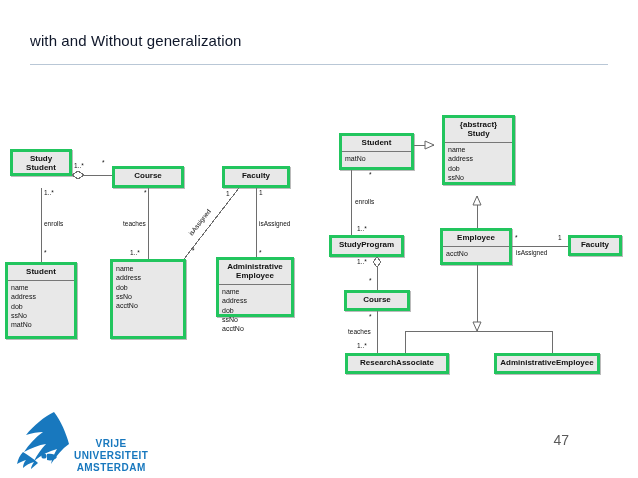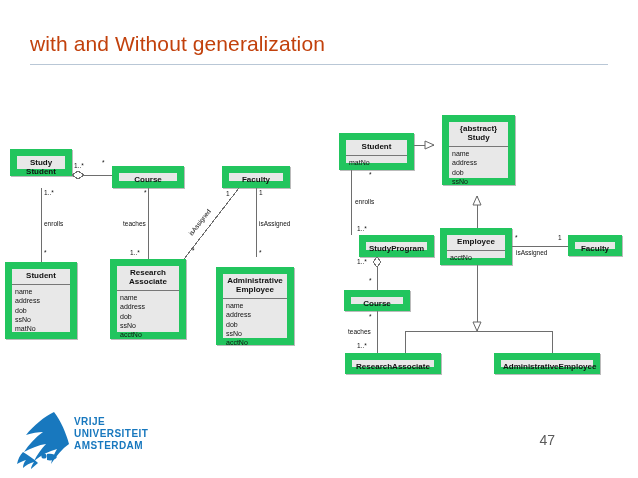--- a/index.html
+++ b/index.html
@@ -7,36 +7,36 @@
   body{
     width:638px;height:478px;
     background:#ffffff;
     font-family:"Liberation Sans", sans-serif;
     overflow:hidden;
     position:relative;
   }
   
   #slide-title{
     position:absolute;left:30px;top:32px;
-    font-size:21px;font-weight:400;color:#c2410c;
+    font-size:15px;font-weight:400;color:#0f172a;
     letter-spacing:.1px;white-space:nowrap;
   }
   #title-rule{
     position:absolute;left:30px;top:64px;width:578px;height:1px;
     background:#b9c7d6;
   }
   
   .canvas{position:absolute;left:0;top:0;width:638px;height:478px;}
   .canvas svg{position:absolute;left:0;top:0;}
 
   
   .uml{
     position:absolute;
     background:#e8e8e8;
-    border:7px solid #22c55e;
+    border:3px solid #22c55e;
     box-sizing:border-box;
     box-shadow:1px 1px 0 rgba(120,120,120,.5);
   }
   .uml .hdr{
     text-align:center;
     font-size:8px;font-weight:bold;color:#111;
     padding:3px 2px 3px 2px;
     line-height:1.12;
     box-sizing:border-box;
   }
@@ -55,28 +55,28 @@
     position:absolute;
     font-size:6.5px;color:#111;
     white-space:nowrap;
     line-height:1;
   }
   .lbl.mult{font-size:6.5px;}
   .lbl.rot{transform-origin:0 0;}
 
   
   #page-number{
-    position:absolute;right:83px;top:432px;
+    position:absolute;right:69px;top:432px;
     font-size:14px;color:#5a5a5a;
   }
   #vu-logo{position:absolute;left:14px;top:408px;width:190px;height:62px;}
   #vu-wordmark{
-    position:absolute;left:74px;top:416px;
+    position:absolute;left:74px;top:438px;
     font-size:10px;font-weight:bold;color:#1878be;
-    line-height:1.22;letter-spacing:.45px;
+    line-height:1.22;letter-spacing:.45px;text-align:center;
   }
 </style>
 </head>
 <body>
 
 <div id="slide-title">with and Without generalization</div>
 <div id="title-rule"></div>
 
 <div class="canvas">
 <svg width="638" height="478">
@@ -140,34 +140,30 @@
   <div class="attrs">
     <div>name</div>
     <div>address</div>
     <div>dob</div>
     <div>ssNo</div>
     <div>matNo</div>
   </div>
 </div>
 
 <div class="uml compartmented" style="left:110px;top:259px;width:76px;height:80px;">
-  <div class="hdr">
-    <span>Research</span><br>
-    <span>Associate</span>
-  </div>
   <div class="attrs">
     <div>name</div>
     <div>address</div>
     <div>dob</div>
     <div>ssNo</div>
     <div>acctNo</div>
   </div>
 </div>
 
-<div class="uml compartmented" style="left:216px;top:267px;width:78px;height:78px;">
+<div class="uml compartmented" style="left:216px;top:257px;width:78px;height:60px;">
   <div class="hdr">
     <span>Administrative</span><br>
     <span>Employee</span>
   </div>
   <div class="attrs">
     <div>name</div>
     <div>address</div>
     <div>dob</div>
     <div>ssNo</div>
     <div>acctNo</div>
@@ -212,33 +208,33 @@
   </div>
 </div>
 
 <div class="uml compartmented" style="left:440px;top:228px;width:72px;height:37px;">
   <div class="hdr">Employee</div>
   <div class="attrs">
     <div>acctNo</div>
   </div>
 </div>
 
-<div class="uml" style="left:359px;top:235px;width:75px;height:22px;">
+<div class="uml" style="left:329px;top:235px;width:75px;height:22px;">
   <div class="hdr">StudyProgram</div>
 </div>
 
 <div class="uml" style="left:344px;top:290px;width:66px;height:21px;">
   <div class="hdr">Course</div>
 </div>
 
 <div class="uml" style="left:568px;top:235px;width:54px;height:21px;">
   <div class="hdr">Faculty</div>
 </div>
 
-<div class="uml" style="left:345px;top:353px;width:96px;height:21px;">
+<div class="uml" style="left:345px;top:353px;width:104px;height:21px;">
   <div class="hdr">ResearchAssociate</div>
 </div>
 
 <div class="uml" style="left:494px;top:353px;width:106px;height:21px;">
   <div class="hdr">AdministrativeEmployee</div>
 </div>
 
 <div class="lbl mult" style="left:369px;top:172px;">*</div>
 <div class="lbl" style="left:355px;top:199px;">enrolls</div>
 <div class="lbl mult" style="left:357px;top:226px;">1..*</div>

